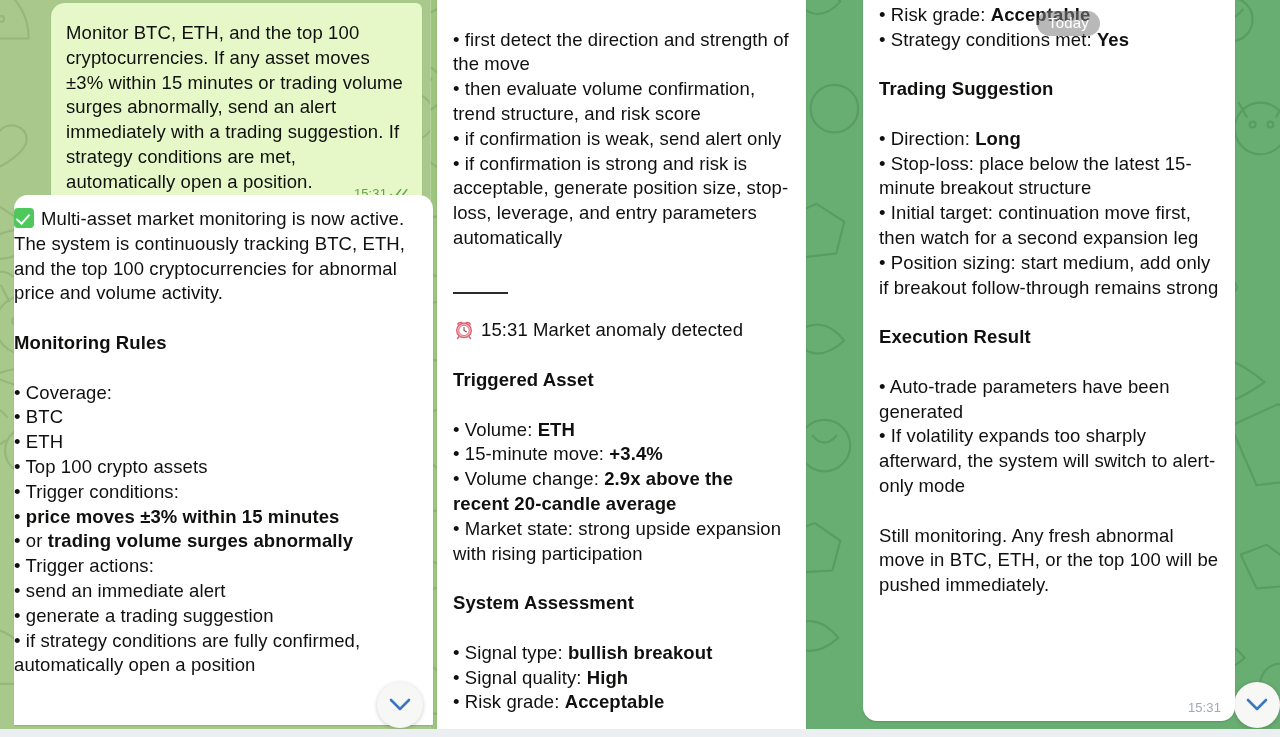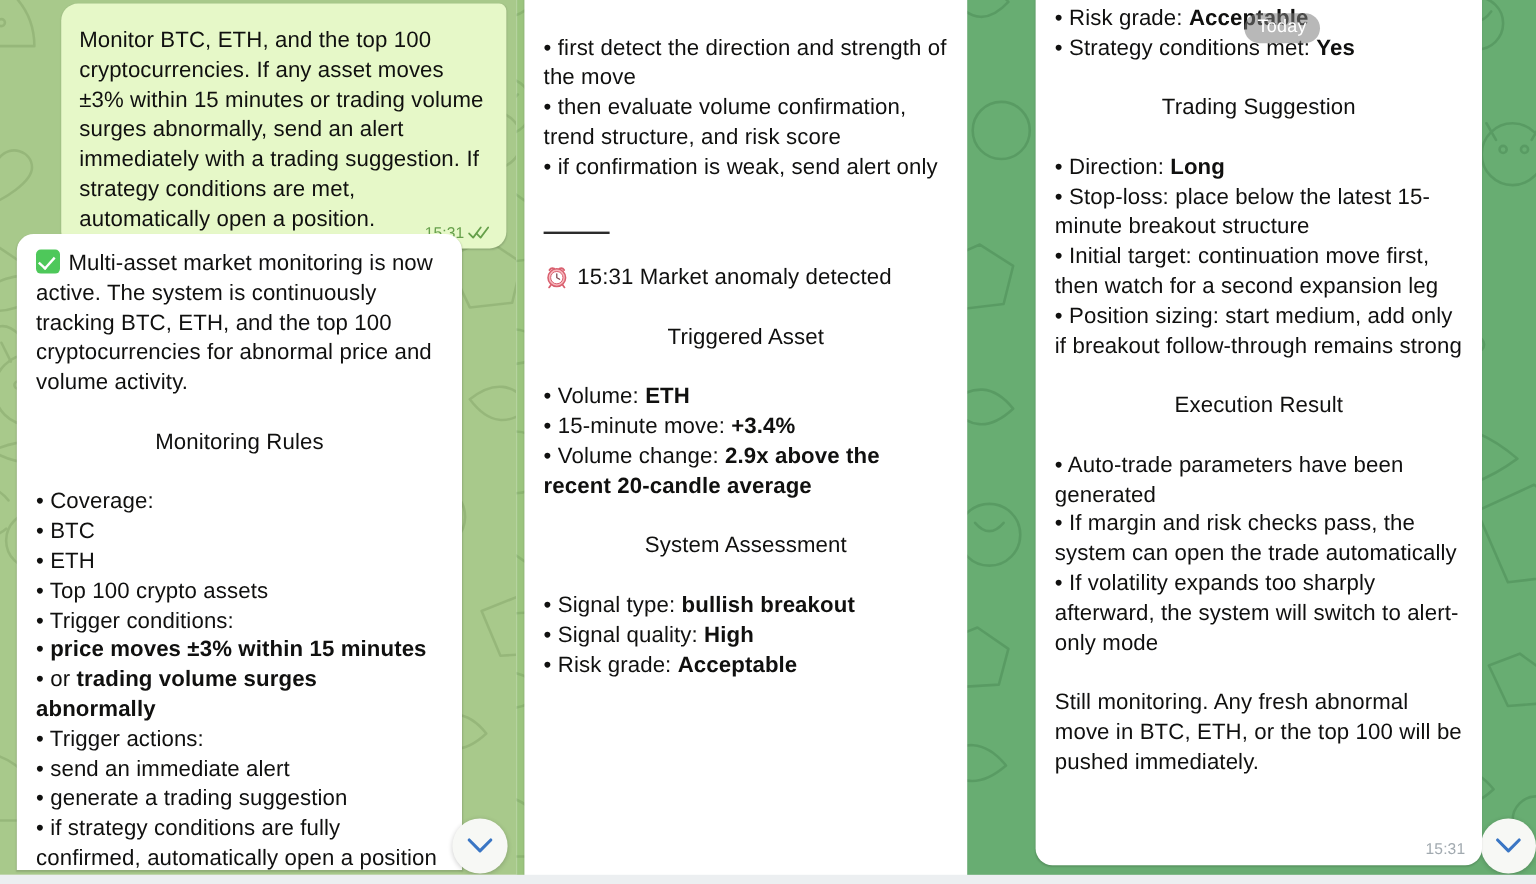--- a/index.html
+++ b/index.html
@@ -67,21 +67,21 @@
     border-radius: 14px;
   }
   .bubble.in {
     background: #ffffff;
     border-radius: 14px;
   }
 
   .bubble p { margin: 0; }
   .bubble .blank { height: 24.8px; }
   .b { font-weight: bold; margin-top: 44px; }
-  .hd { font-weight: normal; text-align: center; }
+  .hd { font-weight: bold; }
 
   .rule {
     display: inline-block;
     width: 55px;
     border-top: 2.5px solid #2b2b2b;
     vertical-align: middle;
     margin: 11px 0 2px 0;
   }
 
   
@@ -107,22 +107,22 @@
     top: 3px;
     width: 371px;
     padding: 18px 17px 12px 15px;
     border-top-right-radius: 6px;
   }
 
   
   #msg-reply-a {
     left: 14px;
     top: 195px;
-    width: 371px;
-    padding: 12px 16px 0 16px;
+    width: 419px;
+    padding: 12px 16px 0 0;
     border-bottom-left-radius: 0;
     border-bottom-right-radius: 0;
     height: 530px;
     overflow: hidden;
   }
 
   
   #msg-reply-b {
     left: 7px;
     top: -34px;
@@ -398,20 +398,21 @@
     <div id="bottom-strip-a"></div>
   </div>
 
   <div class="column col-b">
     <div class="bubble in" id="msg-reply-b">
       <p class="hd">Execution Logic</p>
       <div class="blank"></div>
       <p>• <span>first detect the direction and strength of the move</span></p>
       <p>• <span>then evaluate volume confirmation, trend structure, and risk score</span></p>
       <p>• <span>if confirmation is weak, send alert only</span></p>
+      <p>• <span>if confirmation is strong and risk is acceptable, generate position size, stop-loss, leverage, and entry parameters automatically</span></p>
       <div class="blank"></div>
       <p><span class="rule"></span></p>
       <div class="blank" style="height:18px"></div>
       <p>
         <span class="emoji-clock">
           <svg width="22" height="22" viewBox="0 0 24 24">
             <circle cx="12" cy="13.5" r="8" fill="#f7b8be" stroke="#d9606f" stroke-width="1.4"></circle>
             <circle cx="12" cy="13.5" r="5.6" fill="#fff" stroke="#d9606f" stroke-width="0.9"></circle>
             <path d="M12 10 L12 13.5 L14.6 15" fill="none" stroke="#7a4049" stroke-width="1.1" stroke-linecap="round"></path>
             <path d="M5.4 6.6 a3.3 3.3 0 0 1 4.2 -1.3" fill="none" stroke="#d9606f" stroke-width="1.8" stroke-linecap="round"></path>
@@ -419,20 +420,21 @@
             <path d="M6.5 20.4 L5 22.4 M17.5 20.4 L19 22.4" stroke="#d9606f" stroke-width="1.6" stroke-linecap="round"></path>
           </svg>
         </span><span>15:31</span>&nbsp;<span>Market anomaly detected</span>
       </p>
       <div class="blank"></div>
       <p class="hd">Triggered Asset</p>
       <div class="blank"></div>
       <p>• <span>Volume: </span><span class="b">ETH</span></p>
       <p>• <span>15-minute move: </span><span class="b">+3.4%</span></p>
       <p>• <span>Volume change: </span><span class="b">2.9x above the recent 20-candle average</span></p>
+      <p>• <span>Market state: strong upside expansion with rising participation</span></p>
       <div class="blank"></div>
       <p class="hd">System Assessment</p>
       <div class="blank"></div>
       <p>• <span>Signal type: </span><span class="b">bullish breakout</span></p>
       <p>• <span>Signal quality: </span><span class="b">High</span></p>
       <p>• <span>Risk grade: </span><span class="b">Acceptable</span></p>
     </div>
 
     <div class="scroll-btn" id="scroll-btn-b">
       <svg width="22" height="14" viewBox="0 0 22 14">
@@ -450,21 +452,20 @@
       <p class="hd">Trading Suggestion</p>
       <div class="blank"></div>
       <p>• <span>Direction: </span><span class="b">Long</span></p>
       <p>• <span>Stop-loss: place below the latest 15-minute breakout structure</span></p>
       <p>• <span>Initial target: continuation move first, then watch for a second expansion leg</span></p>
       <p>• <span>Position sizing: start medium, add only if breakout follow-through remains strong</span></p>
       <div class="blank"></div>
       <p class="hd">Execution Result</p>
       <div class="blank"></div>
       <p>• <span>Auto-trade parameters have been generated</span></p>
-      <p>• <span>If margin and risk checks pass, the system can open the trade automatically</span></p>
       <p>• <span>If volatility expands too sharply afterward, the system will switch to alert-only mode</span></p>
       <div class="blank"></div>
       <p>Still monitoring. Any fresh abnormal move in BTC, ETH, or the top 100 will be pushed immediately.</p>
       <div class="meta gray">
         <span>15:31</span>
       </div>
     </div>
   </div>
 
   <div id="today-pill">Today</div>

